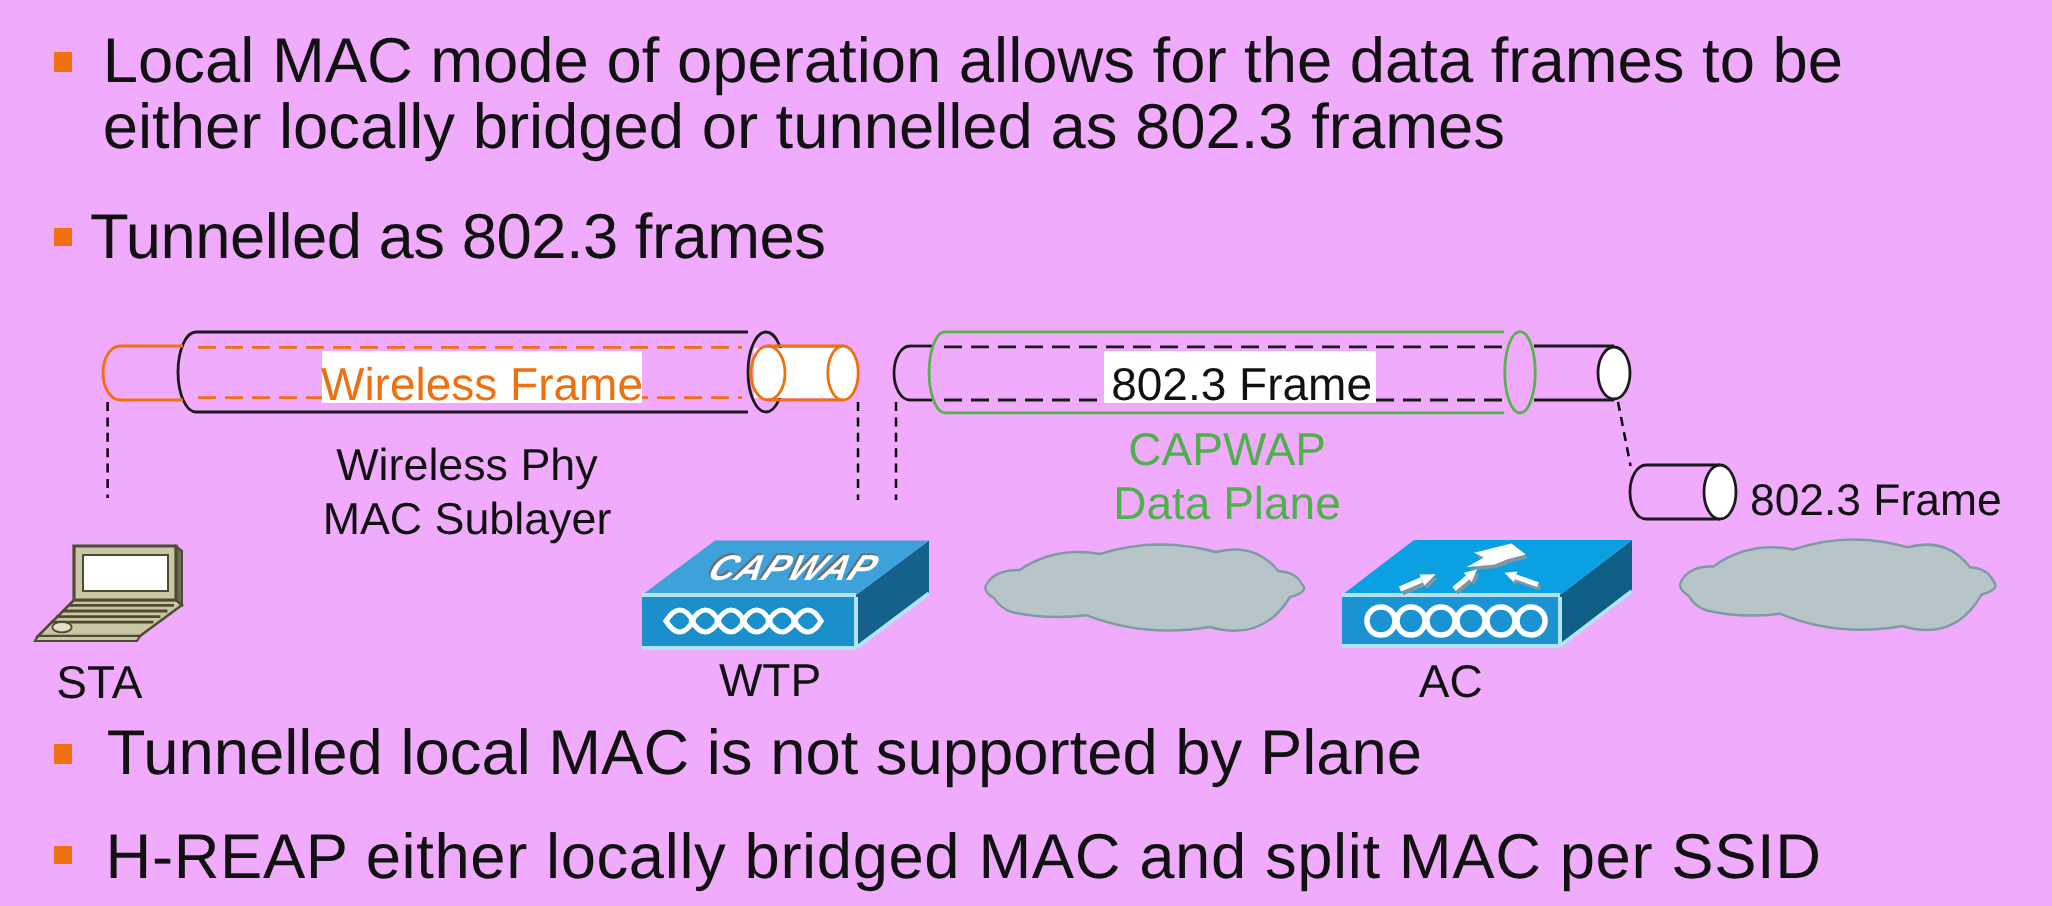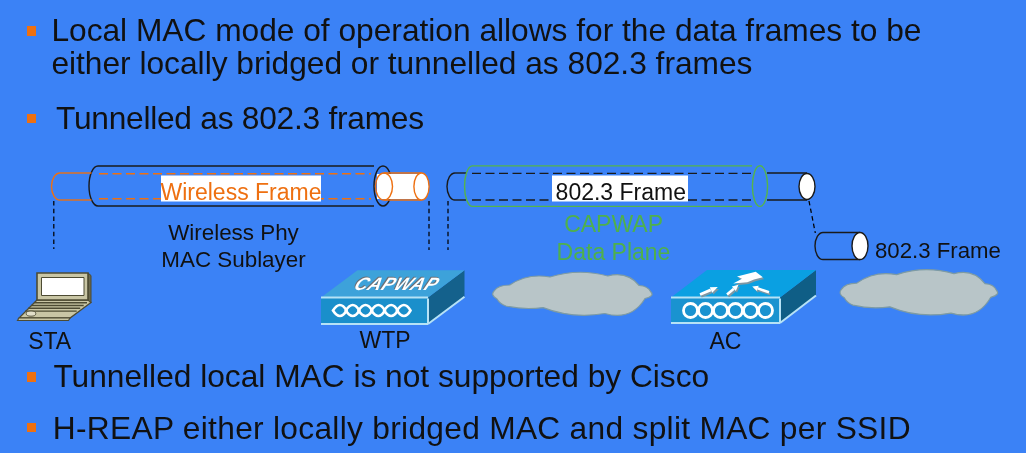--- a/index.html
+++ b/index.html
@@ -1,29 +1,29 @@
 <!DOCTYPE html>
 <html><head>
 <meta charset="utf-8">
 <style>
 html,body{margin:0;padding:0;background:#fff}
-#page{position:relative;width:1026px;height:453px;background:#3b82f6;overflow:hidden;font-family:"Liberation Sans",sans-serif}
+#page{position:relative;width:1026px;height:453px;background:#f0abfc;overflow:hidden;font-family:"Liberation Sans",sans-serif}
 .b{position:absolute;color:#111;font-size:31.7px;line-height:33.4px;white-space:nowrap}
 .sq{position:absolute;width:9.5px;height:9.5px;background:#ee7011}
 svg{position:absolute;left:0;top:0}
 </style>
 </head>
 <body>
 <div id="page">
 <div class="sq" style="left:26.6px;top:26.1px"></div>
 <div class="b" style="left:51.4px;top:14px">Local MAC mode of operation allows for the data frames to be<br>either locally bridged or tunnelled as 802.3 frames</div>
 <div class="sq" style="left:26.8px;top:113.9px"></div>
-<div class="b" style="left:56px;top:102.2px;letter-spacing:-0.25px">Tunnelled as 802.3 frames</div>
+<div class="b" style="left:45px;top:102.2px;letter-spacing:-0.25px">Tunnelled as 802.3 frames</div>
 <div class="sq" style="left:26.5px;top:372px"></div>
-<div class="b" style="left:53.4px;top:360.4px">Tunnelled local MAC is not supported by Cisco</div>
+<div class="b" style="left:53.4px;top:360.4px">Tunnelled local MAC is not supported by Plane</div>
 <div class="sq" style="left:26.5px;top:422.6px"></div>
 <div class="b" style="left:52.8px;top:412.4px;letter-spacing:0.3px">H-REAP either locally bridged MAC and split MAC per SSID</div>
 <svg width="1026" height="453" viewBox="0 0 1026 453">
 
   <g stroke="#1a1a1a" stroke-width="1.4" fill="none">
     <path d="M98,166 A9,20 0 0 0 98,206"></path>
     <line x1="98" y1="166" x2="374" y2="166"></line>
     <line x1="98" y1="206" x2="374" y2="206"></line>
   </g>
 

